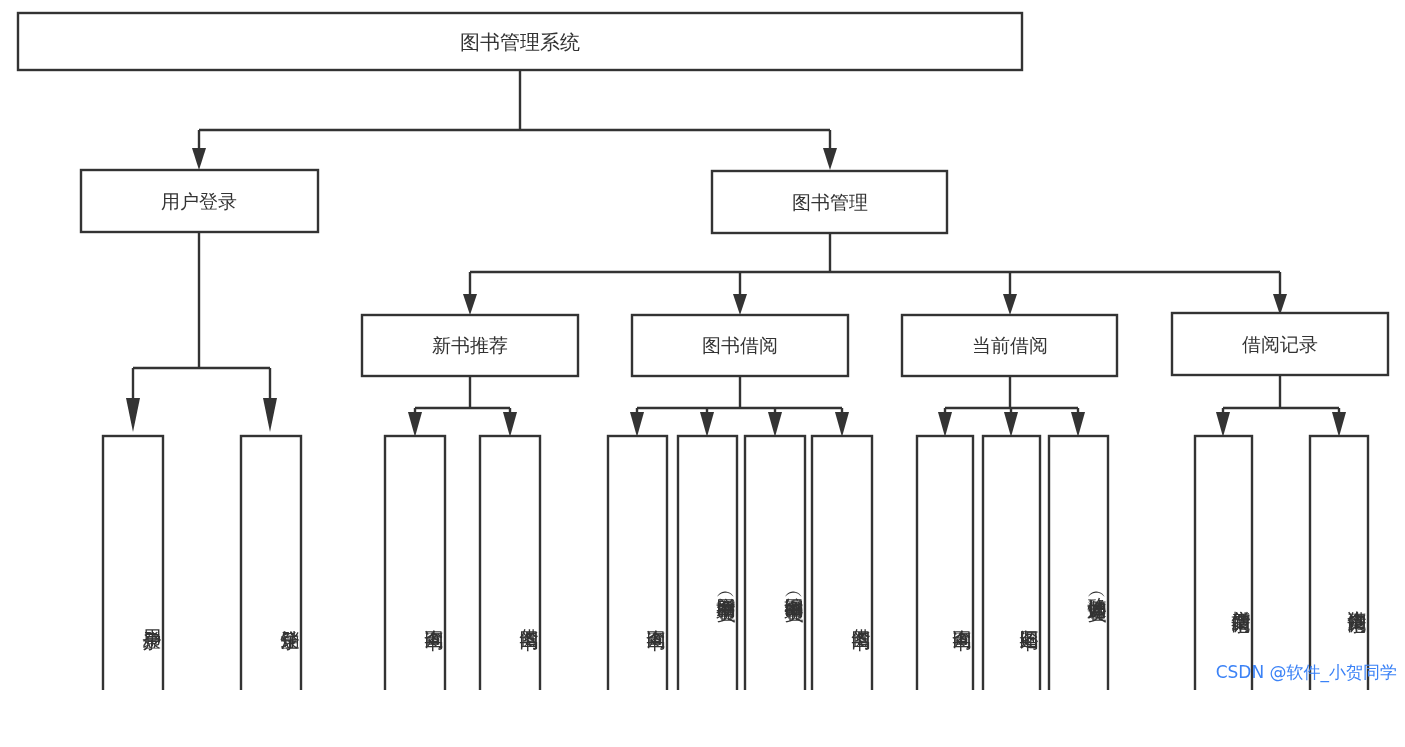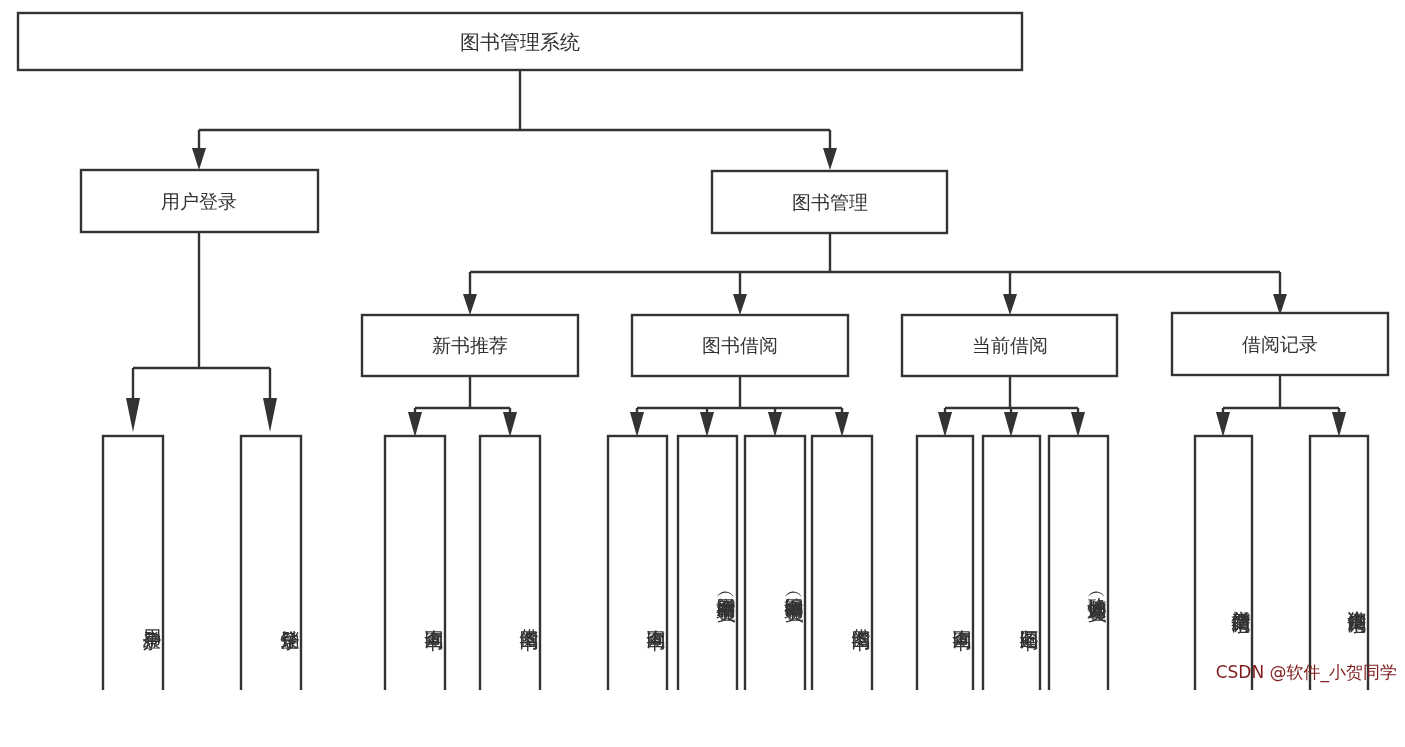--- a/index.html
+++ b/index.html
@@ -65,21 +65,21 @@
     white-space: nowrap;
     pointer-events: none;
     letter-spacing: 1px;
   }
   .watermark {
     position: absolute;
     right: 8px;
     bottom: 6px;
     font-family: "DejaVu Sans", "Liberation Sans", sans-serif;
     font-size: 17px;
-    color: #7f1d1d;
+    color: #3b82f6;
     white-space: nowrap;
   }
 </style>
 </head>
 <body>
 
 <div id="diagram-root">
 
   <svg class="diagram" viewBox="0 0 1405 747" xmlns="http://www.w3.org/2000/svg">
 

